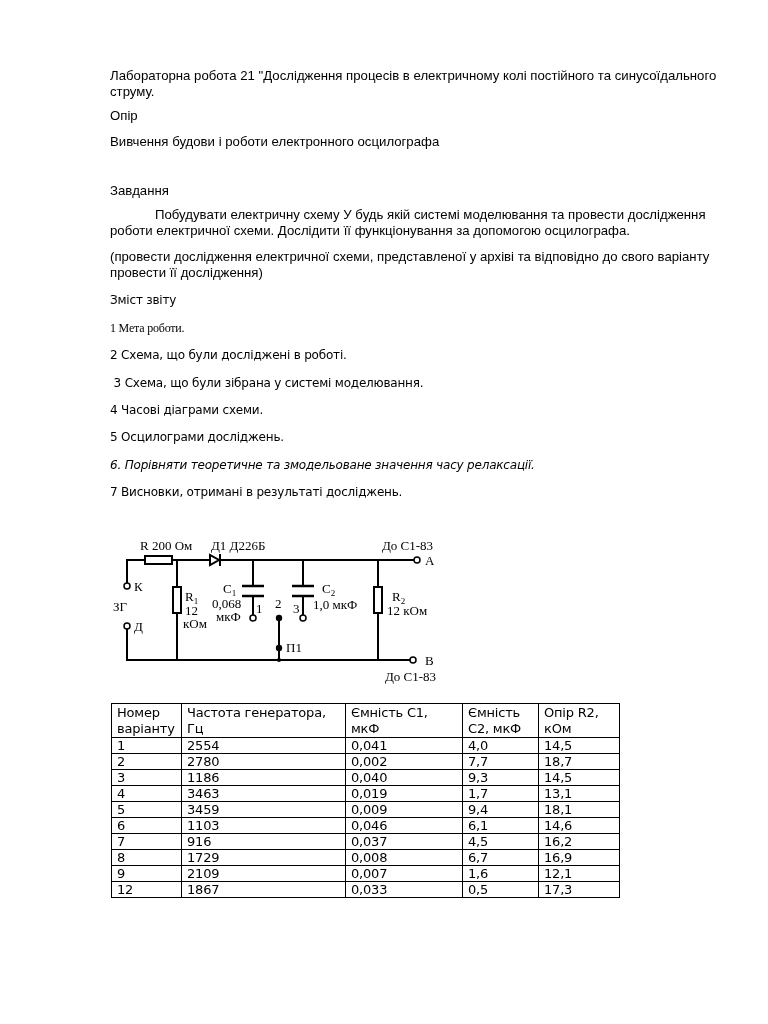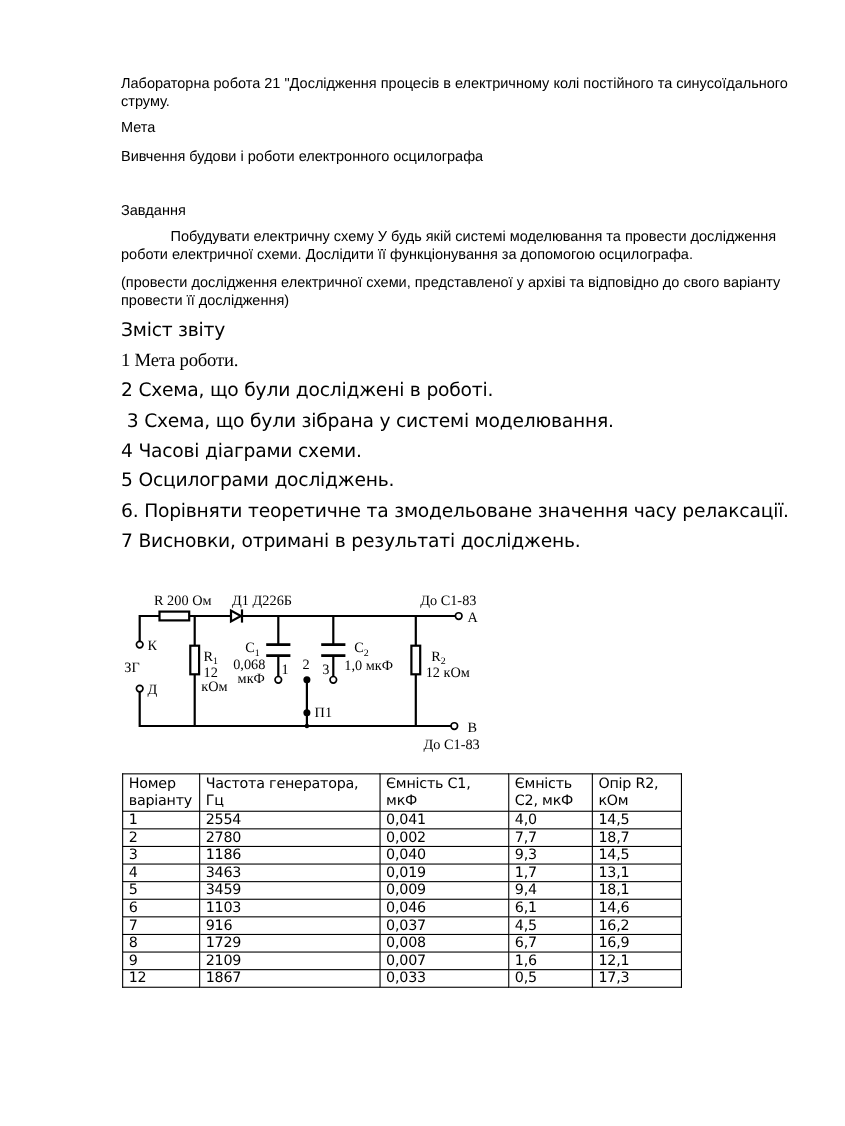--- a/index.html
+++ b/index.html
@@ -1,42 +1,42 @@
 <!DOCTYPE html>
 <html><head>
 <meta charset="utf-8">
 <style>
   html, body { margin: 0; padding: 0; background: #ffffff; }
   body { width: 768px; height: 1024px; position: relative; overflow: hidden; color: #000; }
   .p { position: absolute; left: 110px; font-family: "Liberation Sans", sans-serif; font-size: 13.2px; line-height: 16px; margin: 0; }
-  .calibri { font-family: "DejaVu Sans", sans-serif; font-size: 17px; letter-spacing: -0.2px; }
+  .calibri { font-family: "DejaVu Sans", sans-serif; font-size: 12px; letter-spacing: -0.2px; }
   .indent { text-indent: 45px; }
   #circuit { position: absolute; left: 110px; top: 530px; width: 340px; height: 160px; }
   #circuit text { font-family: "Liberation Serif", serif; font-size: 13px; fill: #000; }
   table.variants { position: absolute; left: 111px; top: 703px; border-collapse: collapse; font-family: "DejaVu Sans", sans-serif; font-size: 13px; letter-spacing: -0.2px; }
   table.variants th, table.variants td { border: 1px solid #000; padding: 0 5px; text-align: left; vertical-align: top; font-weight: normal; line-height: 15px; height: 15px; }
   table.variants th { line-height: 16px; padding-top: 1px; }
 </style>
 </head>
 <body>
 
 <p class="p" style="top:68px; width:610px;">Лабораторна робота  21 "Дослідження процесів в електричному колі постійного та синусоїдального струму.</p>
-<p class="p" style="top:108px;">Мета</p>
+<p class="p" style="top:108px;">Опір</p>
 <p class="p" style="top:134px;">Вивчення будови і роботи електронного осцилографа</p>
 <p class="p" style="top:183px;">Завдання</p>
 <p class="p indent" style="top:207px; width:606px;">Побудувати електричну схему  У будь якій системі моделювання та провести дослідження роботи електричної схеми. Дослідити її функціонування за допомогою осцилографа.</p>
 <p class="p" style="top:249px; width:606px;">(провести дослідження електричної схеми, представленої у архіві та відповідно до свого варіанту провести її дослідження)</p>
 
 <p class="p calibri" style="top:292px;">Зміст звіту</p>
 <p class="p calibri" style="top:320px;font-family:Liberation Serif, serif;">1 Мета роботи.</p>
 <p class="p calibri" style="top:347px;">2 Схема, що були досліджені в роботі.</p>
 <p class="p calibri" style="top:375px; white-space:pre;"> 3 Схема, що були зібрана у системі моделювання.</p>
 <p class="p calibri" style="top:402px;">4 Часові діаграми схеми.</p>
 <p class="p calibri" style="top:429px;">5 Осцилограми досліджень.</p>
-<p class="p calibri" style="top:457px;">6. Порівняти теоретичне та змодельоване значення часу релаксації.</p>
+<p class="p calibri" style="top:457px;font-style:italic;">6. Порівняти теоретичне та змодельоване значення часу релаксації.</p>
 <p class="p calibri" style="top:484px;text-align:center;">7 Висновки, отримані в результаті досліджень.</p>
 
 <svg id="circuit" viewBox="0 0 340 160" xmlns="http://www.w3.org/2000/svg">
   <g stroke="#000" stroke-width="2" fill="none">
 
     <polyline points="17,53 17,30 35,30"></polyline>
     <line x1="62" y1="30" x2="100" y2="30"></line>
     <line x1="110" y1="30" x2="308" y2="30"></line>
 
     <polyline points="17,97 17,130 300,130"></polyline>

